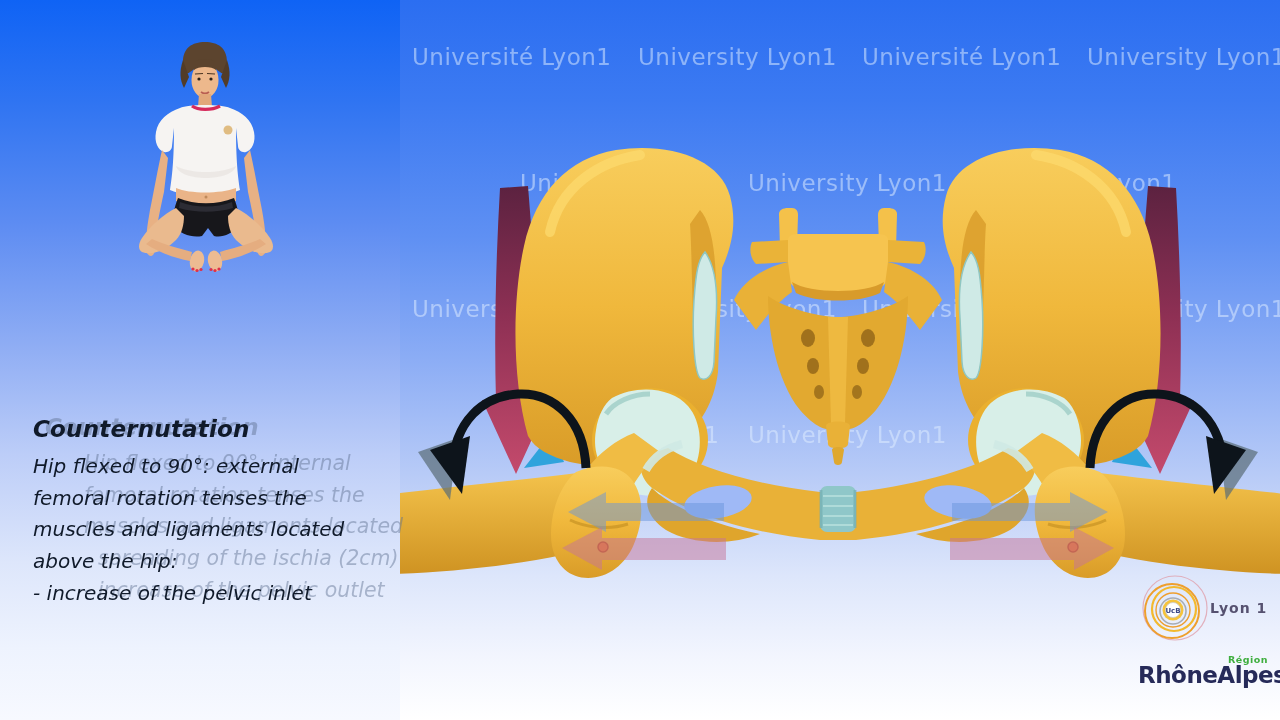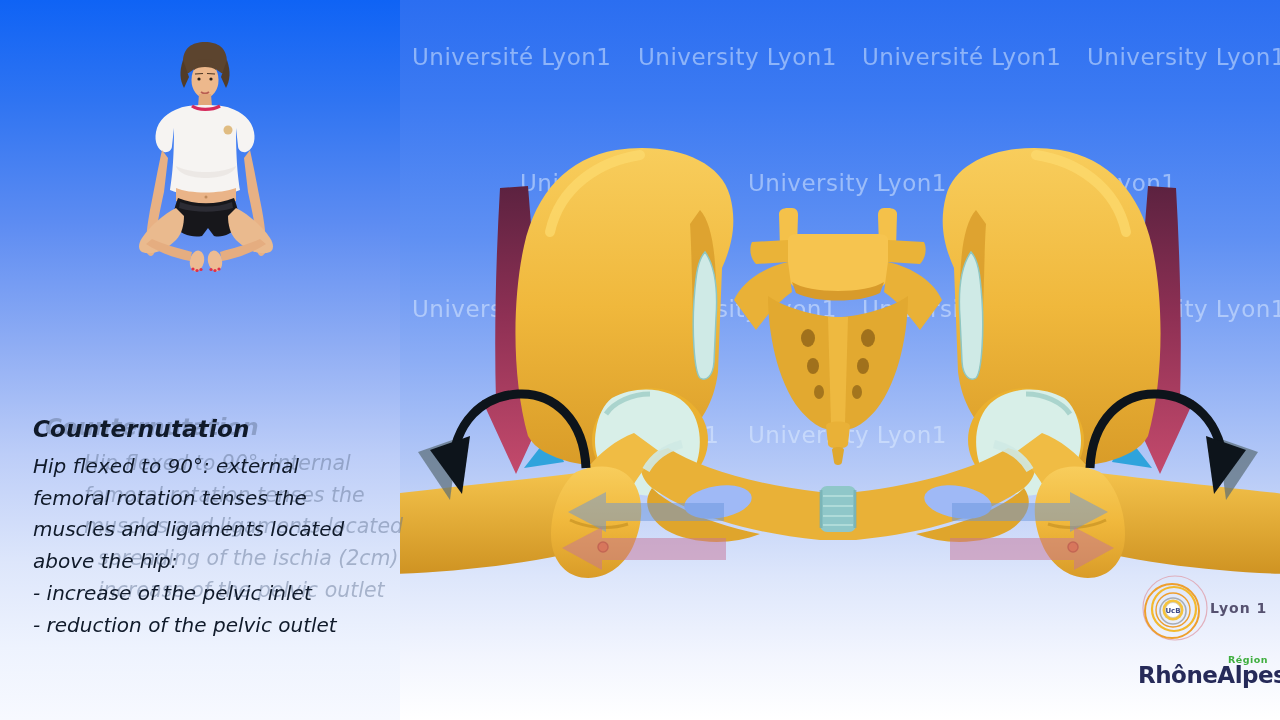--- a/index.html
+++ b/index.html
@@ -107,21 +107,20 @@
       </div>
 
     <div class="caption">
       <div class="caption-title">Counternutation</div>
       <div class="caption-body" id="caption-lines">
           <div>Hip flexed to 90°: external</div>
           <div>femoral rotation tenses the</div>
           <div>muscles and ligaments located</div>
           <div>above the hip:</div>
           <div>- increase of the pelvic inlet</div>
-          <div>- reduction of the pelvic outlet</div>
         </div>
     </div>
   </div>
 
   <div class="right-panel">
 
     <div id="watermarks">
         <span class="wm" style="left: 12px; top: 44px;">Université Lyon1</span>
         <span class="wm" style="left: 238px; top: 44px;">University Lyon1</span>
         <span class="wm" style="left: 462px; top: 44px;">Université Lyon1</span>

